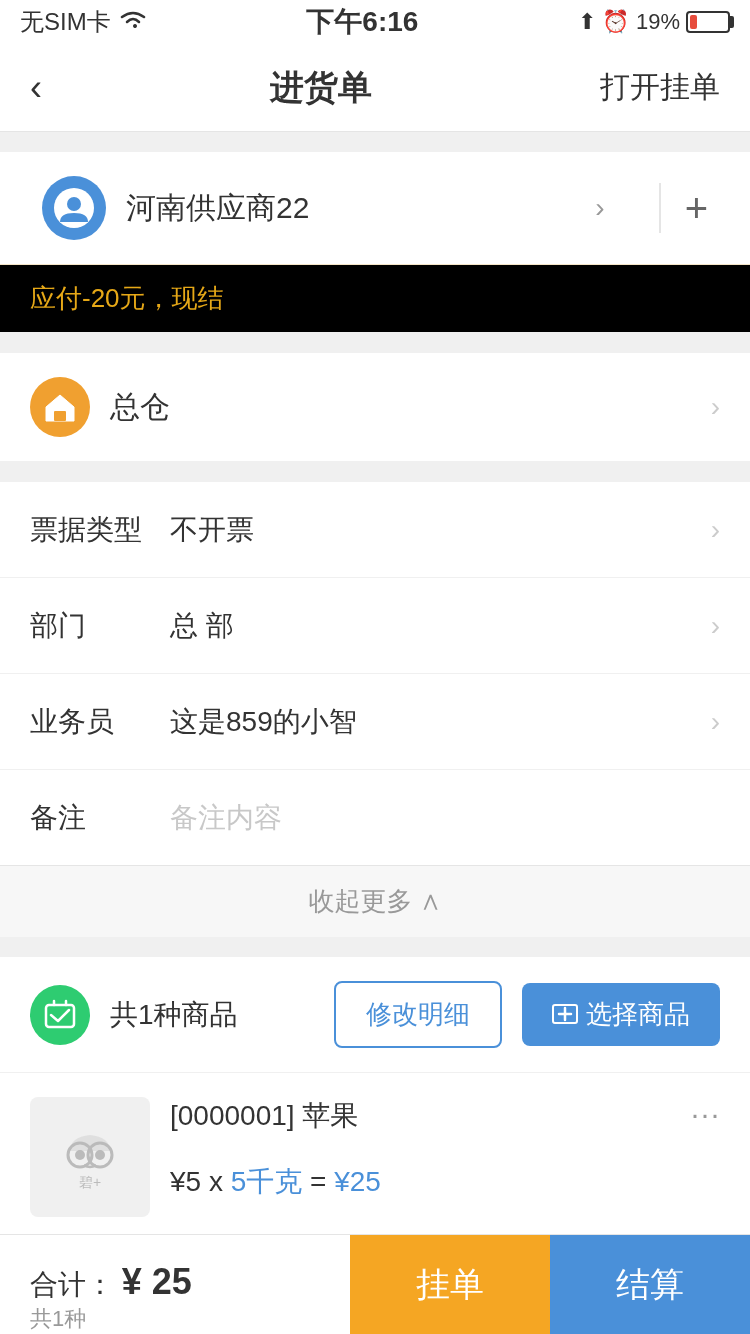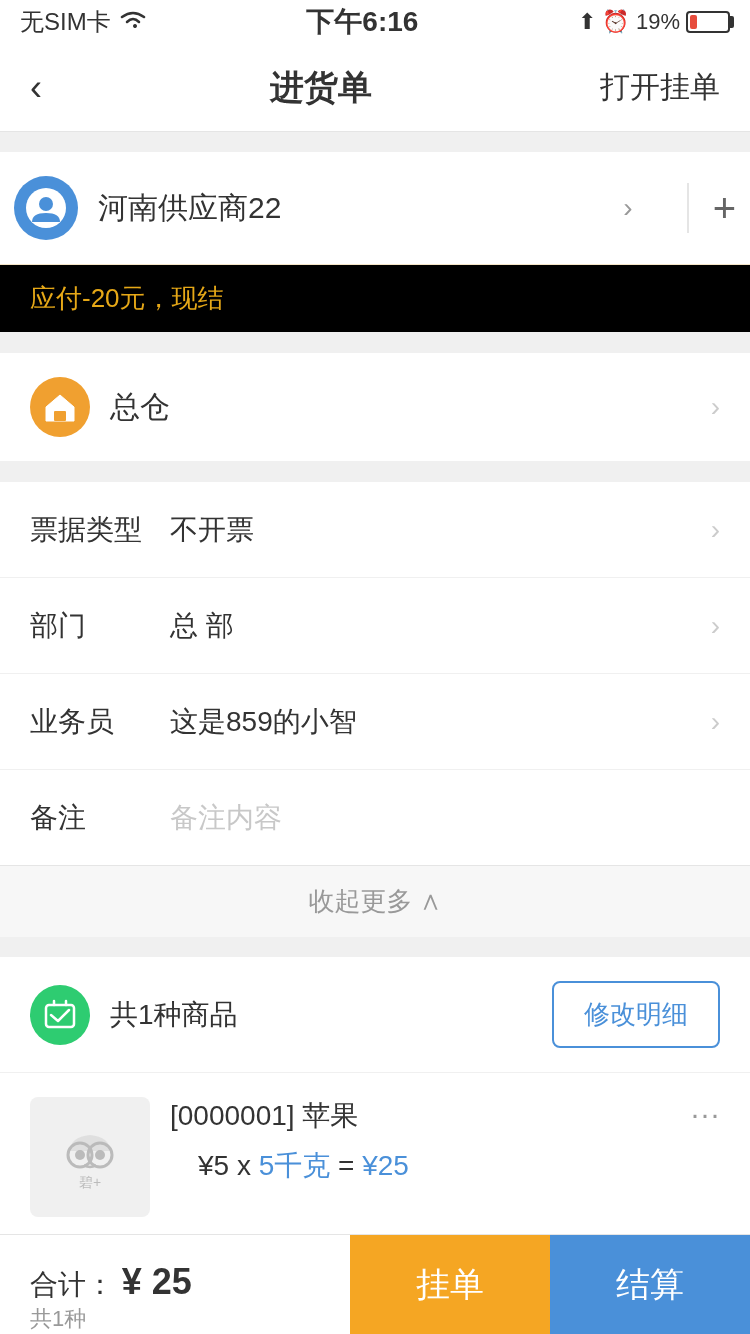--- a/index.html
+++ b/index.html
@@ -90,21 +90,21 @@
     
     .card-section {
       background: #fff;
       margin: 0;
     }
 
     
     .supplier-row {
       display: flex;
       align-items: center;
-      padding: 24px 14px;
+      padding: 24px 42px;
       background: #fff;
     }
     .supplier-avatar {
       width: 64px;
       height: 64px;
       border-radius: 50%;
       background: #4a90d9;
       display: flex;
       align-items: center;
       justify-content: center;
@@ -280,26 +280,25 @@
       align-items: center;
       justify-content: center;
       flex-shrink: 0;
     }
     .product-info {
       flex: 1;
     }
     .product-name {
       font-size: 28px;
       color: #333;
-      margin-bottom: 12px;
+      margin-bottom: 28px;
     }
     .product-price {
       font-size: 28px;
       color: #333;
-      margin-left: 28px;
     }
     .product-price .blue {
       color: #4a90d9;
     }
     .product-more {
       display: flex;
       align-items: center;
       gap: 4px;
       color: #999;
       font-size: 30px;
@@ -460,20 +459,27 @@
   <div class="product-header">
     <div class="product-count-icon">
       <svg width="36" height="36" viewBox="0 0 36 36">
         <rect x="4" y="8" width="28" height="22" rx="3" fill="none" stroke="#fff" stroke-width="2.5"></rect>
         <path d="M12 8 L12 4 M24 8 L24 4" stroke="#fff" stroke-width="2.5" stroke-linecap="round"></path>
         <path d="M9 18 L16 24 L27 13" stroke="#fff" stroke-width="2.5" fill="none" stroke-linecap="round" stroke-linejoin="round"></path>
       </svg>
     </div>
     <span class="product-count-label">共1种商品</span>
     <button class="btn-outline">修改明细</button>
+    <button class="btn-solid">
+      <svg width="26" height="22" viewBox="0 0 26 22">
+        <rect x="1" y="1" width="24" height="18" rx="2" fill="none" stroke="#fff" stroke-width="2"></rect>
+        <path d="M7 10 L19 10 M13 4 L13 16" stroke="#fff" stroke-width="2.5" stroke-linecap="round"></path>
+      </svg>
+      <span>选择商品</span>
+    </button>
   </div>
 
   <div class="product-item">
     <div class="product-thumb">
 
       <svg width="80" height="80" viewBox="0 0 80 80">
         <circle cx="30" cy="38" r="12" fill="none" stroke="#bbb" stroke-width="3"></circle>
         <circle cx="50" cy="38" r="12" fill="none" stroke="#bbb" stroke-width="3"></circle>
         <circle cx="30" cy="38" r="5" fill="#bbb"></circle>
         <circle cx="50" cy="38" r="5" fill="#bbb"></circle>

